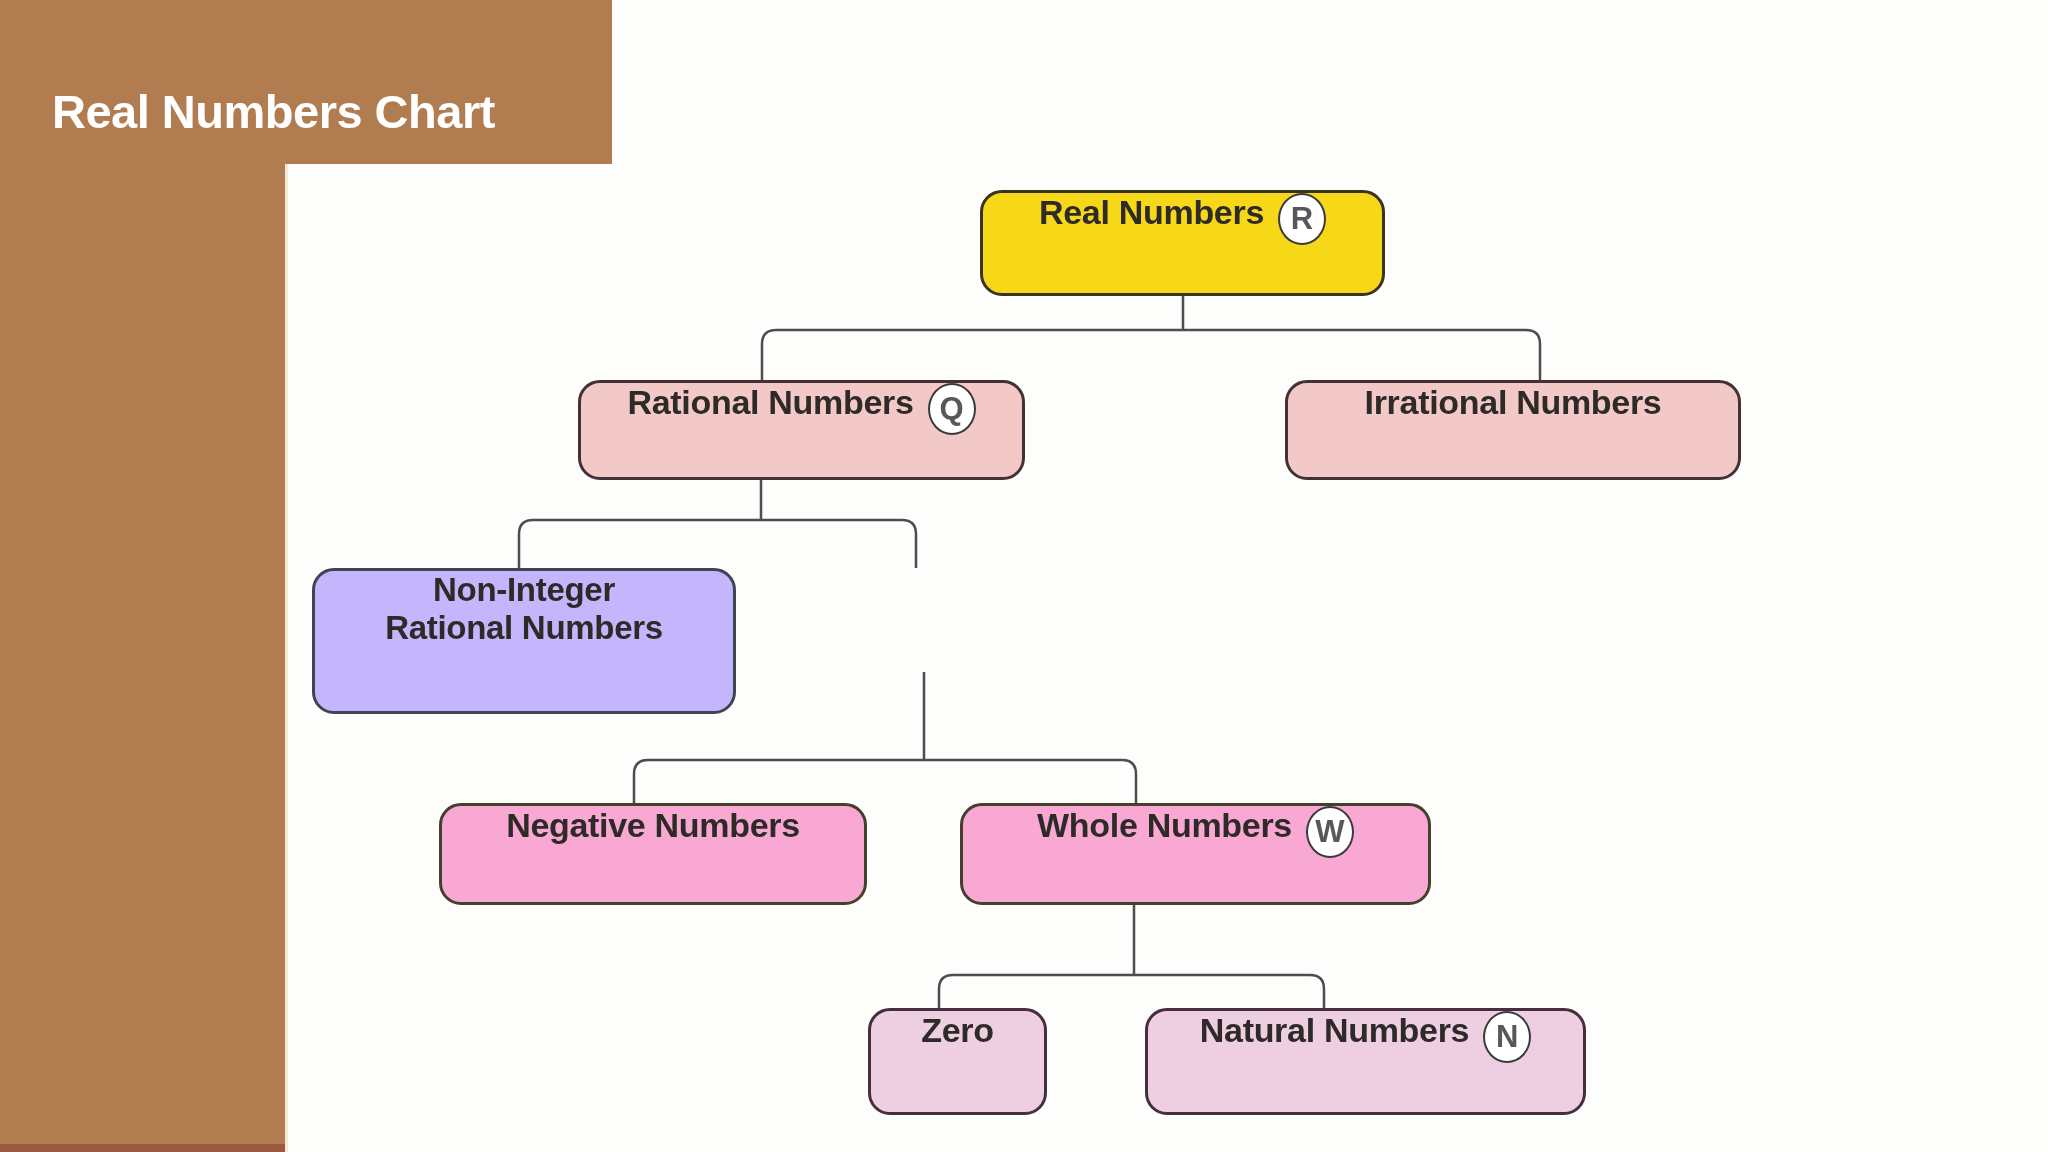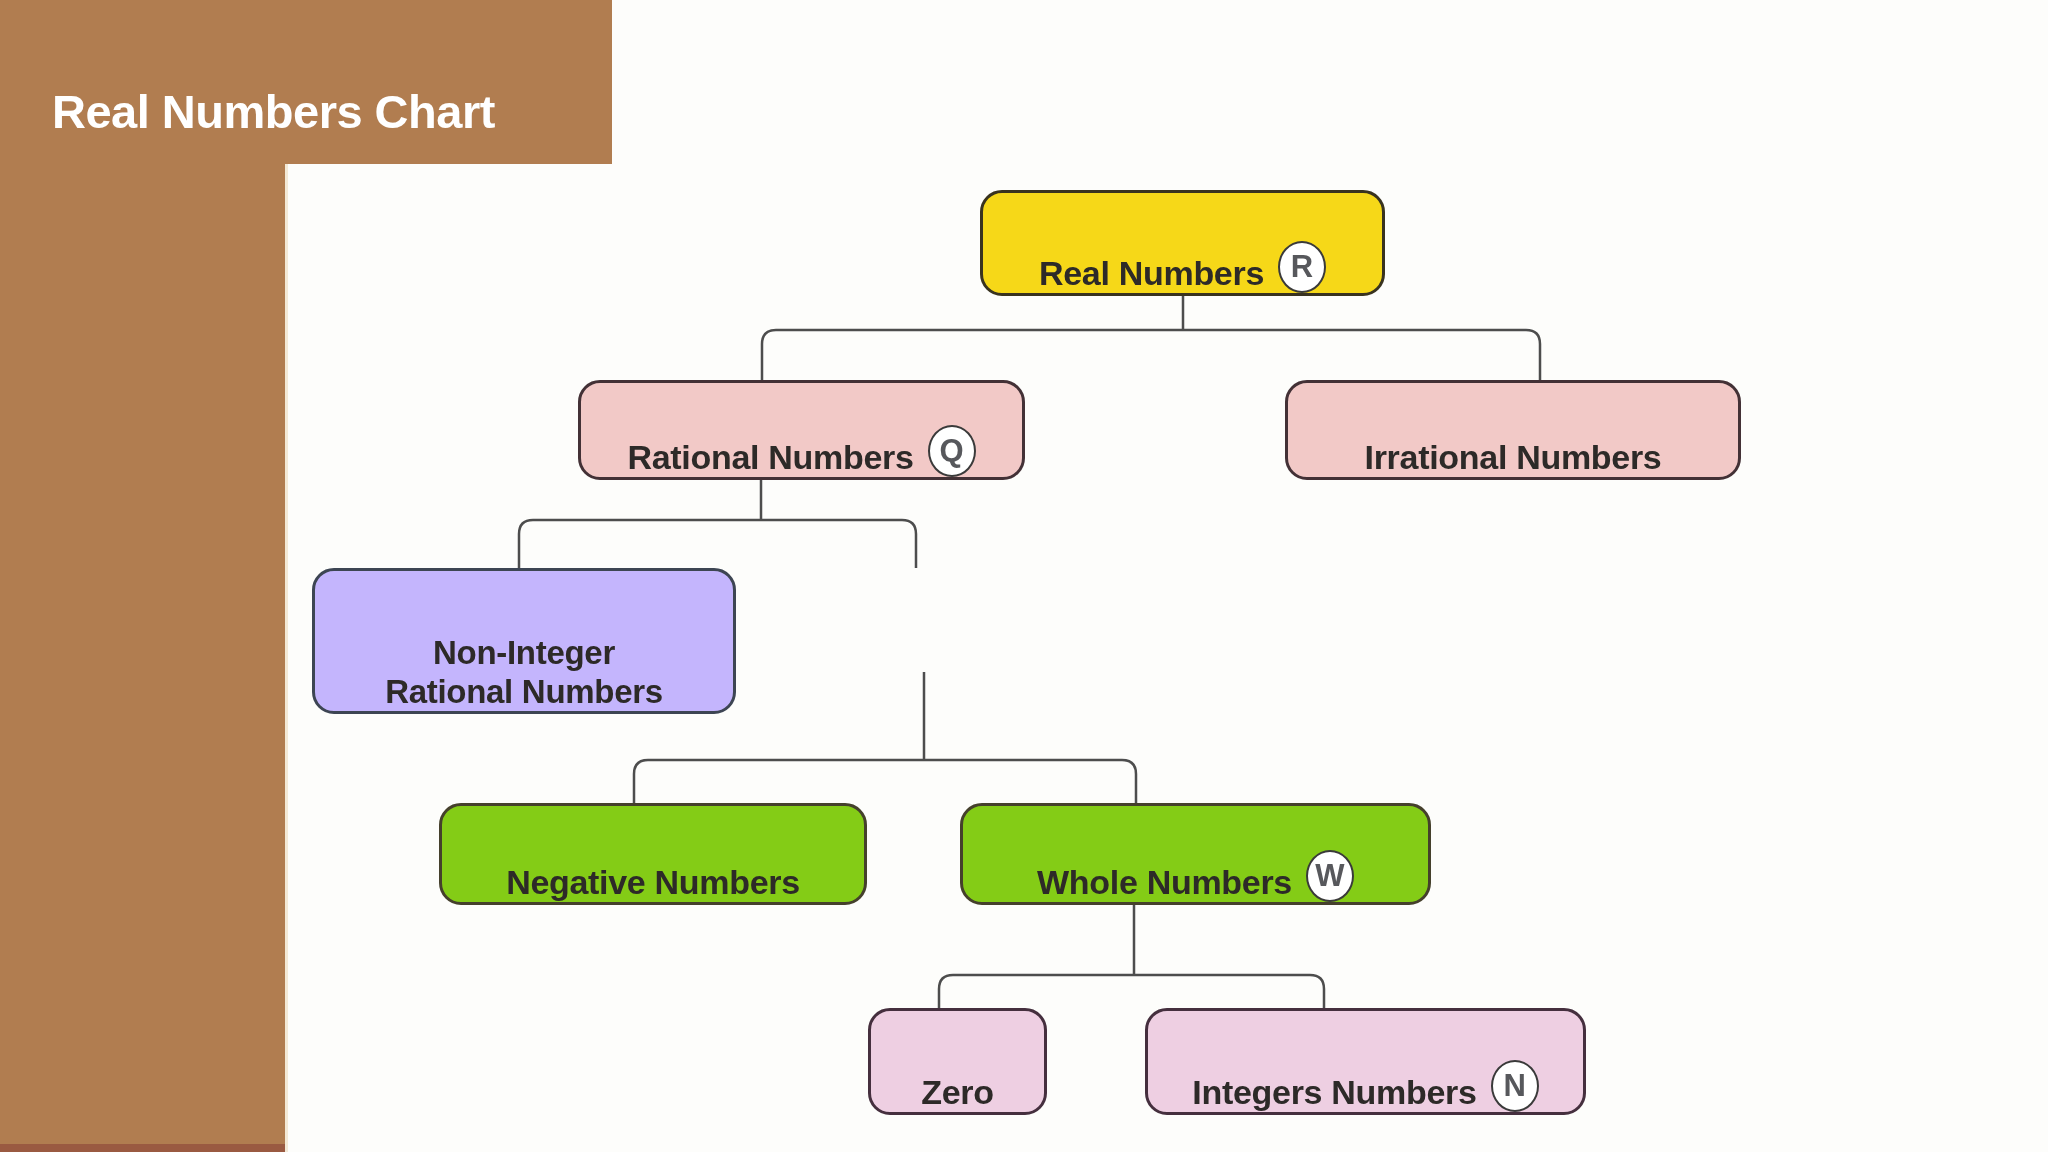--- a/index.html
+++ b/index.html
@@ -23,37 +23,37 @@
   }
   .bottom-accent{
     position:absolute;left:0;top:1144px;width:285px;height:8px;
     background:#9a5a41;
   }
   
   svg.connectors{position:absolute;left:0;top:0;z-index:1;}
   svg.connectors path{fill:none;stroke:#4d4d4d;stroke-width:2.5px;}
   
   .node{
-    position:absolute;z-index:2;display:flex;align-items:flex-end;justify-content:center;
+    position:absolute;z-index:2;display:flex;align-items:flex-start;justify-content:center;
     gap:14px;border:3px solid #333;border-radius:22px;box-sizing:border-box;
     color:#2d2a28;font-weight:bold;
   }
   .node .label{font-size:34px;letter-spacing:-0.3px;white-space:nowrap;text-align:center;}
   .node .label.multiline{white-space:normal;line-height:1.16;font-size:33px;}
   .node .label.multiline span{display:block;}
   .badge{
     display:inline-flex;align-items:center;justify-content:center;
     width:48px;height:52px;border-radius:50%;background:#ffffff;
     border:2.5px solid #3a3a3a;box-sizing:border-box;flex:0 0 auto;
   }
   .badge-letter{font-size:31px;font-weight:bold;color:#57585c;}
   .yellow{background:#f6d818;border-color:#39331f;}
   .pink{background:#f2c9c7;border-color:#433136;}
   .blue{background:#c4b5fd;border-color:#3d4553;}
-  .cream{background:#84cc16;border-color:#45402c;}
+  .cream{background:#f9a8d4;border-color:#45402c;}
   .rose{background:#eecfe2;border-color:#452f3e;margin-left:21px;}
 </style>
 </head>
 <body>
 
 <div id="canvas">
 
   <div class="side-strip"></div>
   <div class="header-block"></div>
   <div class="page-title">Real Numbers Chart</div>
@@ -101,19 +101,19 @@
     <span class="badge">
       <span class="badge-letter">W</span>
     </span>
   </div>
 
   <div class="node rose" style="left:847px;top:1008px;width:179px;height:107px;">
     <span class="label">Zero</span>
   </div>
 
   <div class="node rose" style="left:1124px;top:1008px;width:441px;height:107px;">
-    <span class="label">Integers Numbers</span>
+    <span class="label">Natural Numbers</span>
     <span class="badge">
       <span class="badge-letter">N</span>
     </span>
   </div>
 
 </div>
 
 </body></html>

